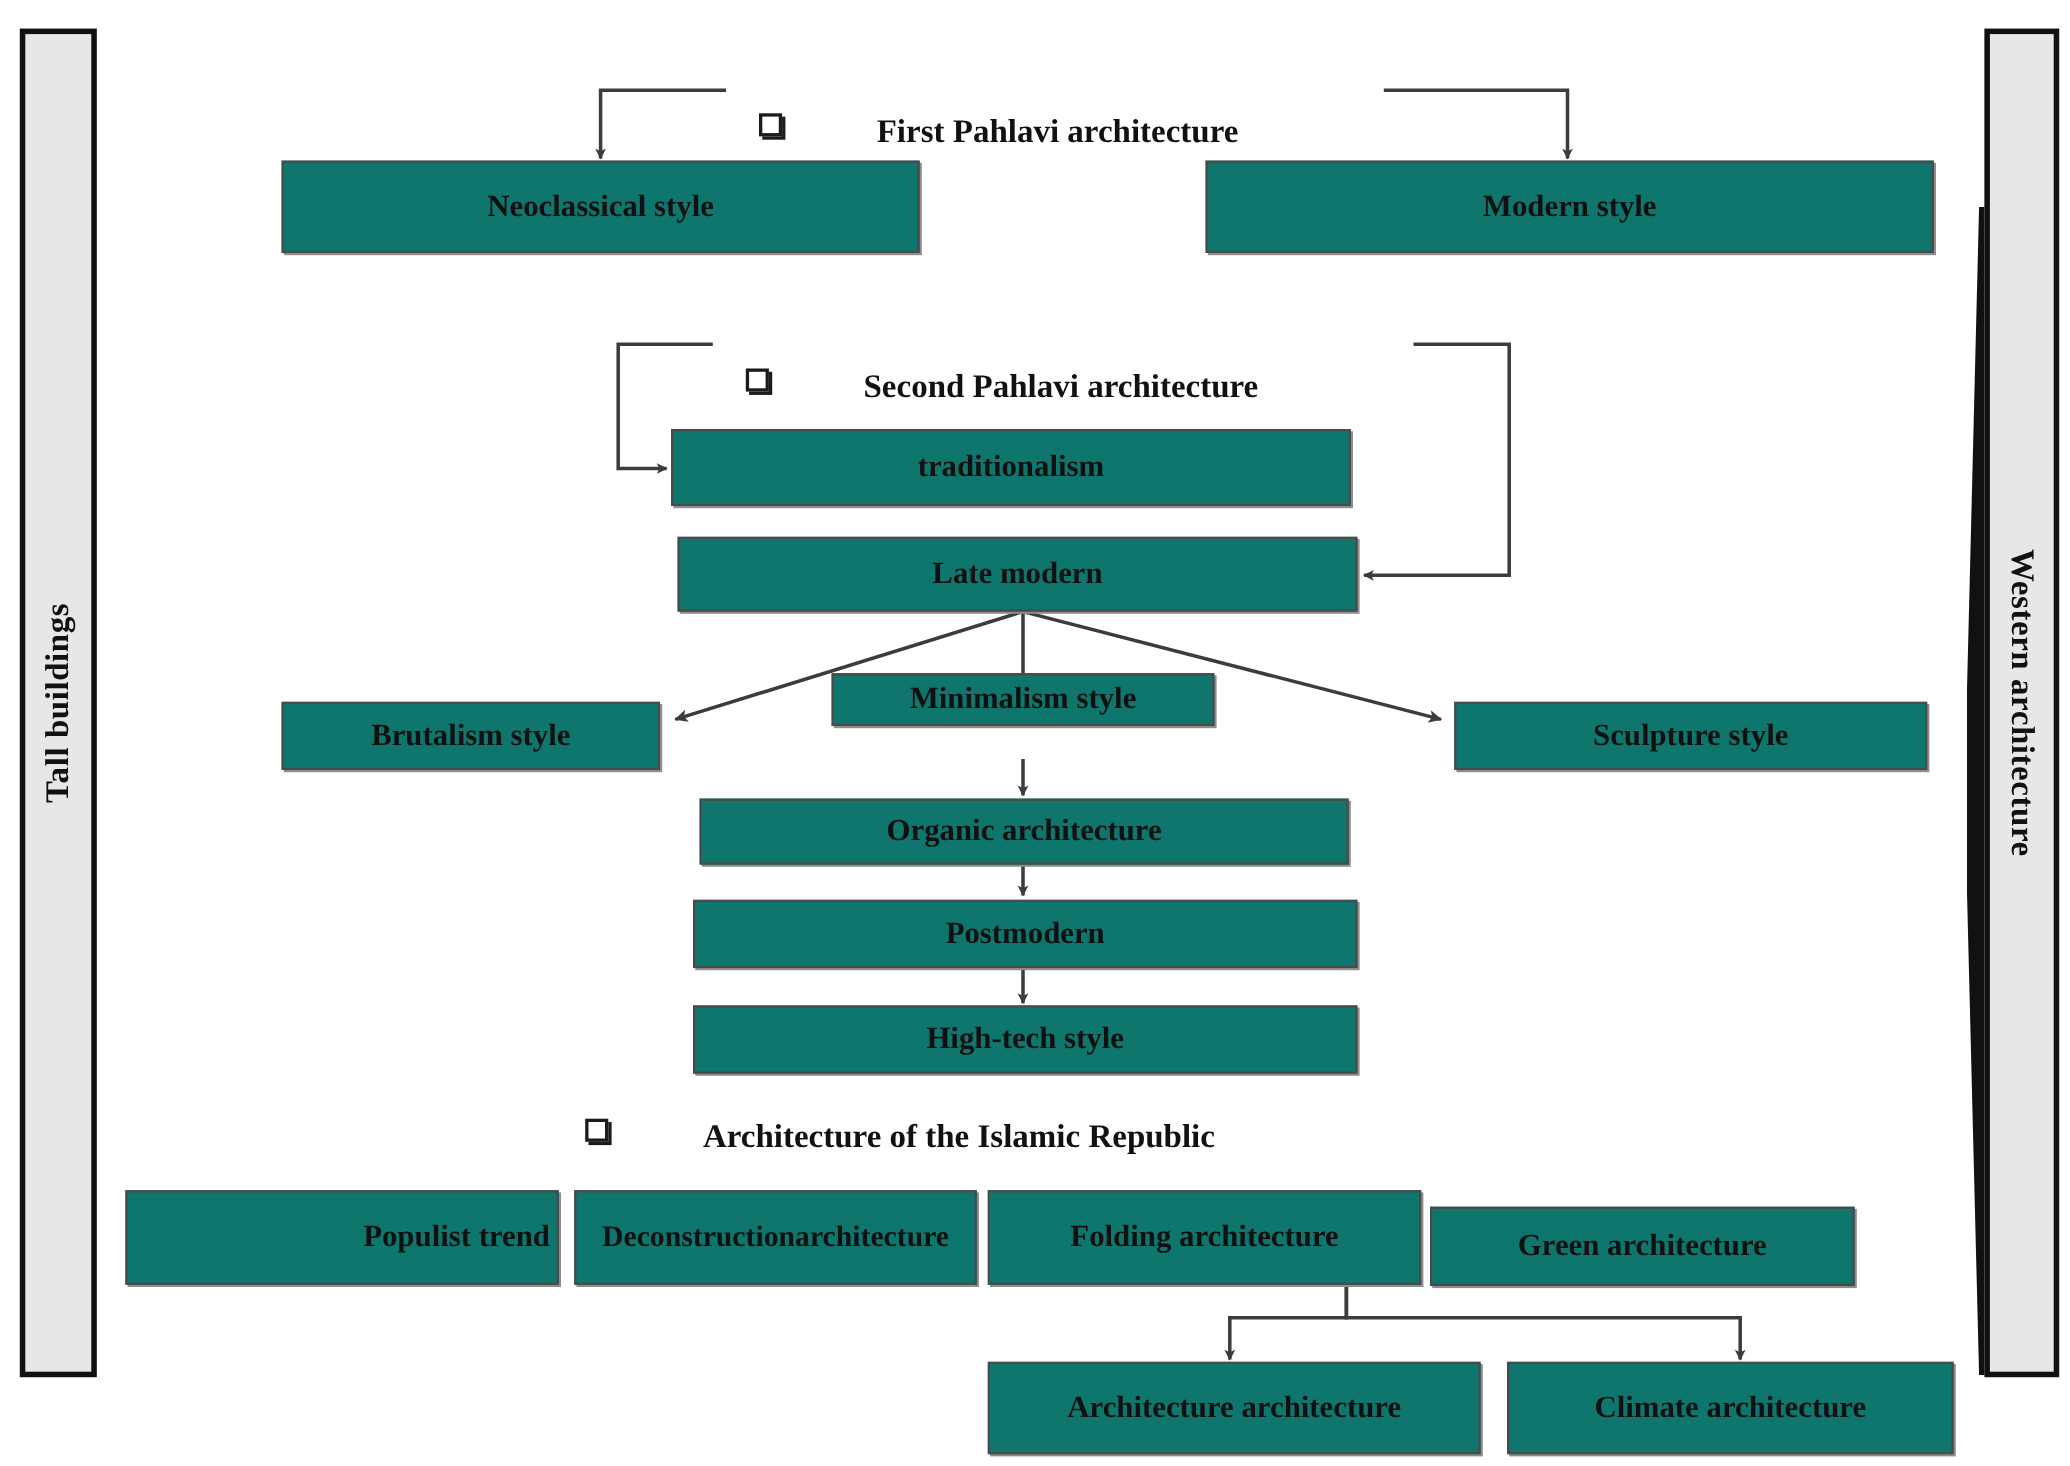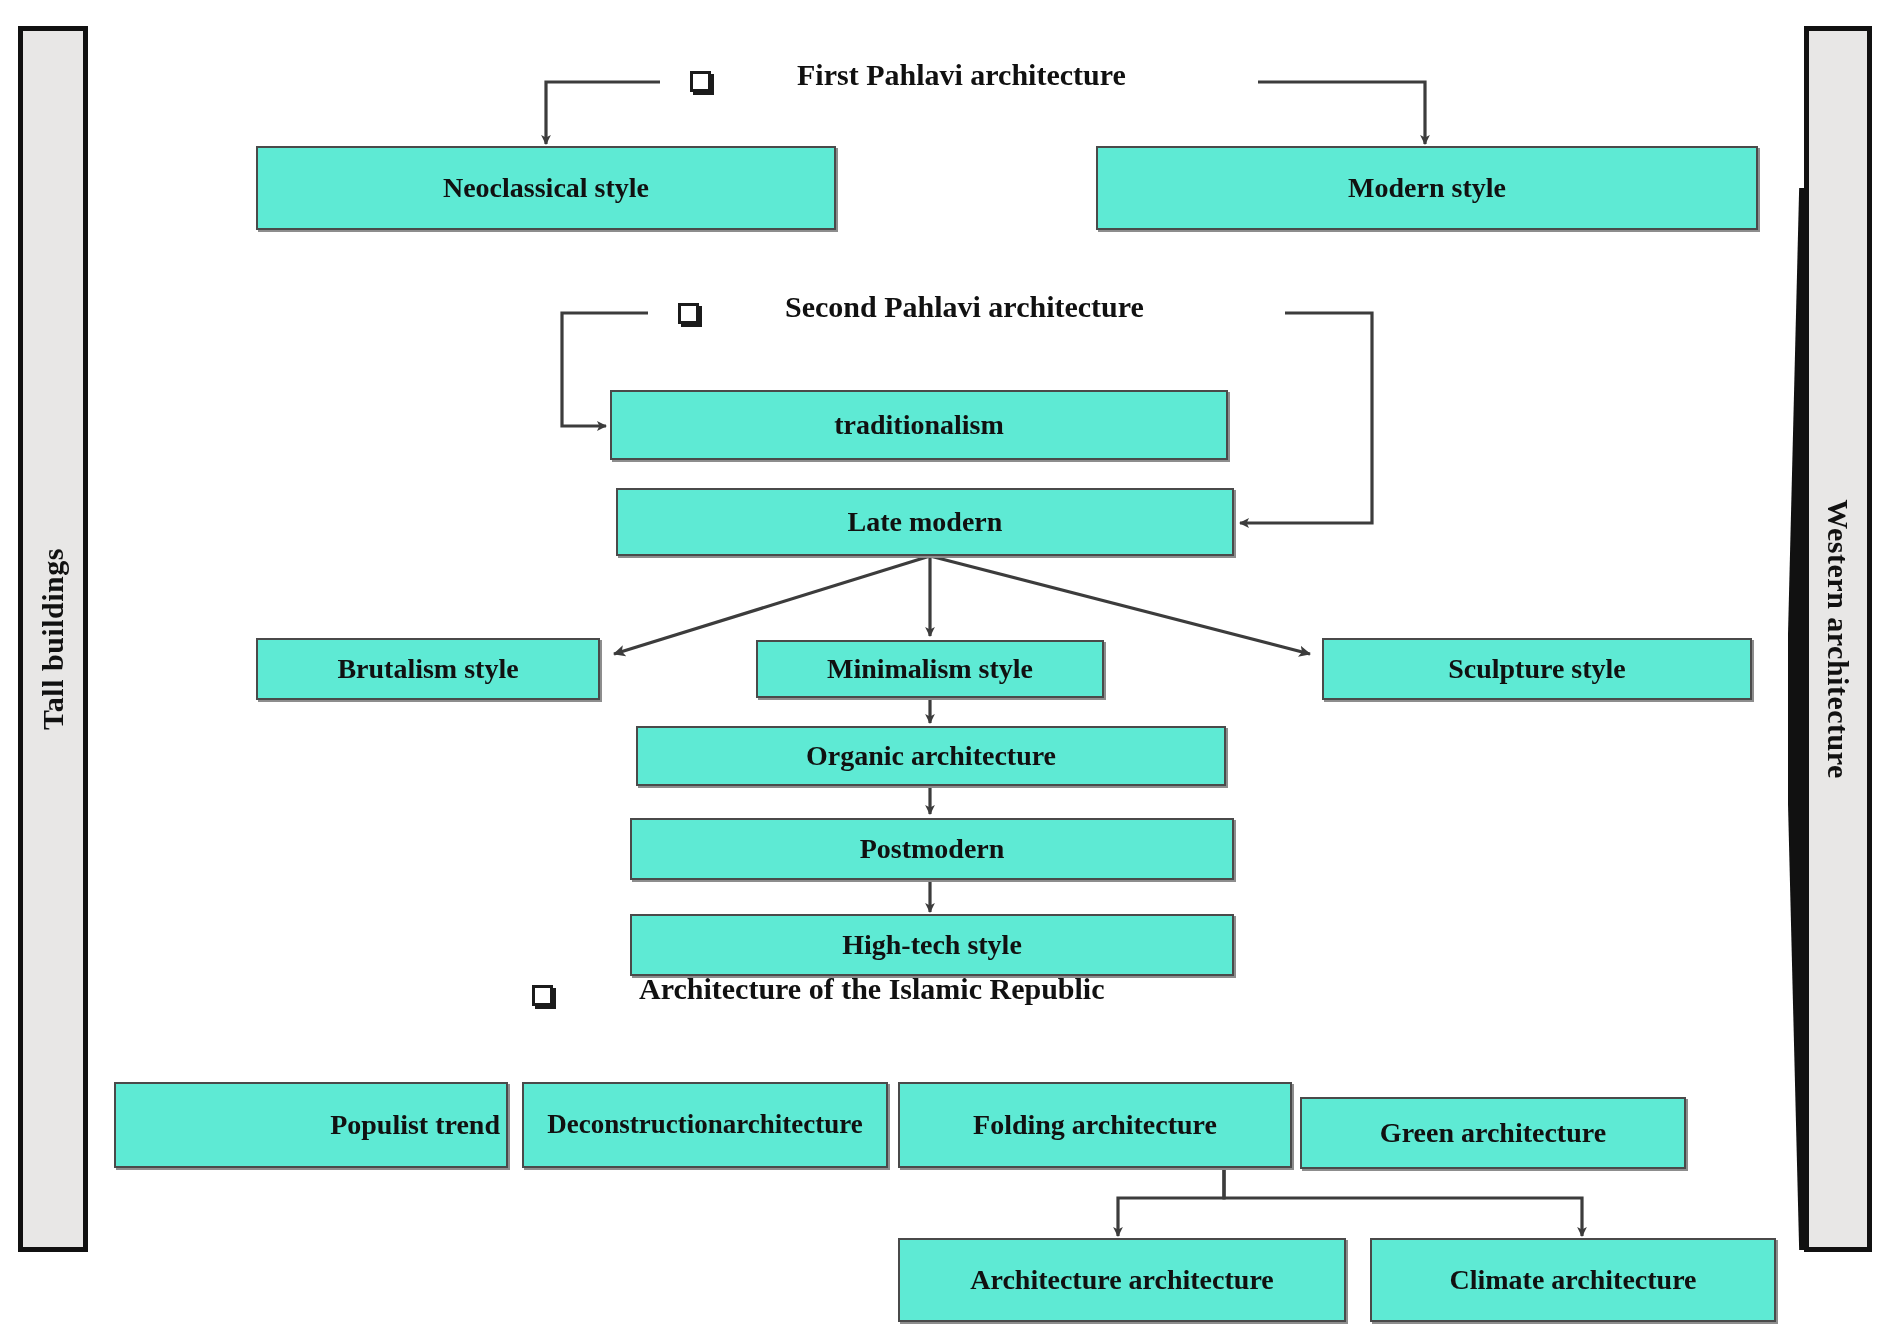--- a/index.html
+++ b/index.html
@@ -38,38 +38,39 @@
     position:absolute;
     left:1788px;top:188px;width:18px;height:1062px;
     background:#111;
     clip-path:polygon(100% 0%, 100% 100%, 62% 100%, 0% 58%, 0% 42%, 62% 0%);
   }
 
   
   .node{
     position:absolute;
     box-sizing:border-box;
-    background:#5eead4;
+    background:#0f766e;
     border:2px solid #4a4a4a;
     box-shadow:2px 2px 0 0 #8d8d8d;
     display:flex;align-items:center;justify-content:center;
     text-align:center;
     font-weight:bold;
     font-size:28px;
     color:#111;
     line-height:1.15;
     padding:2px 6px;
   }
   .node.two-line{font-size:27px;}
 
   
   .group-head{
     position:absolute;
-    display:flex;align-items:flex-end;
+    display:flex;align-items:flex-start;
     white-space:nowrap;
+    margin-top:45px;
   }
   .bullet-sq{
     width:21px;height:21px;
     box-sizing:border-box;
     border:3px solid #1b1b1b;
     background:#fff;
     box-shadow:3px 3px 0 0 #1b1b1b;
     display:inline-block;
     flex:0 0 auto;
   }
@@ -152,21 +153,21 @@
   </div>
 
   <div class="node" style="left:616px;top:488px;width:618px;height:68px;">
     <span>Late modern</span>
   </div>
 
   <div class="node" style="left:256px;top:638px;width:344px;height:62px;">
     <span>Brutalism style</span>
   </div>
 
-  <div class="node" style="left:756px;top:640px;width:348px;height:58px;">
+  <div class="node" style="left:756px;top:612px;width:348px;height:48px;">
     <span>Minimalism style</span>
   </div>
 
   <div class="node" style="left:1322px;top:638px;width:430px;height:62px;">
     <span>Sculpture style</span>
   </div>
 
   <div class="node" style="left:636px;top:726px;width:590px;height:60px;">
     <span>Organic architecture</span>
   </div>

